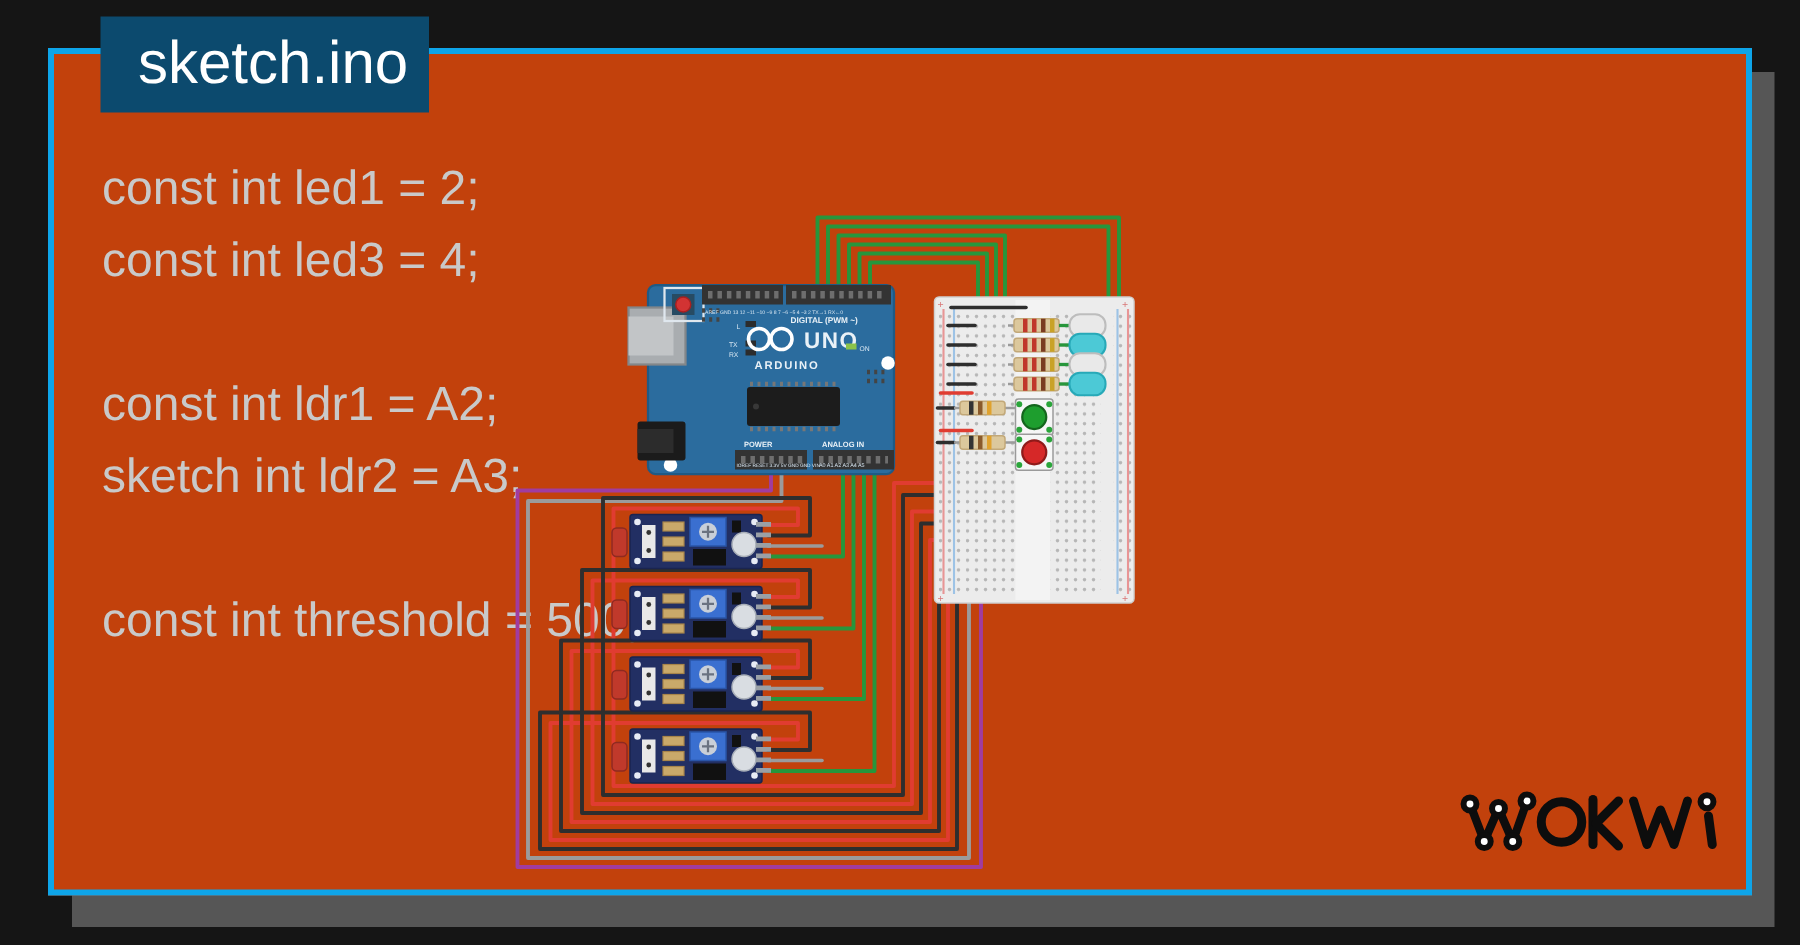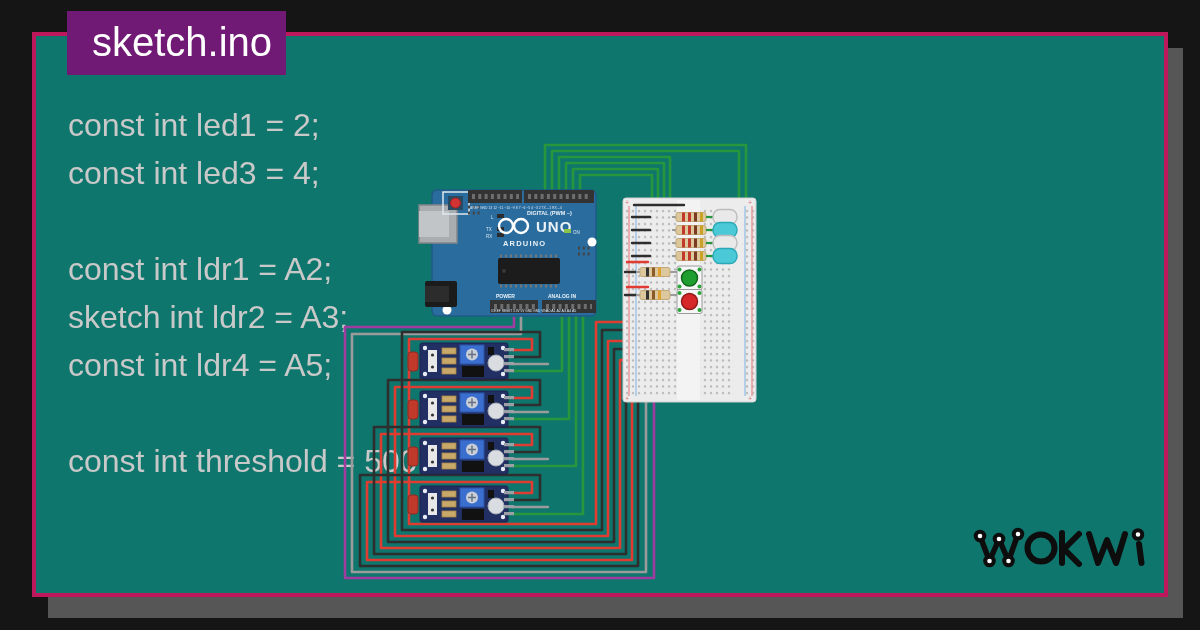--- a/index.html
+++ b/index.html
@@ -3,26 +3,26 @@
 <meta charset="utf-8">
 <style>
   html,body { margin:0; padding:0; }
   .stage {
     position:relative; width:1200px; height:630px; background:#151515;
     overflow:hidden; font-family:"Liberation Sans", sans-serif;
   }
   .shadow { position:absolute; left:48px; top:48px; width:1135px; height:570px; background:#565656; }
   .card {
     position:absolute; left:32px; top:32px; width:1136px; height:565px;
-    background:#0f766e; border:4px solid #be185d; box-sizing:border-box; overflow:hidden;
+    background:#c2410c; border:4px solid #0ea5e9; box-sizing:border-box; overflow:hidden;
   }
   .code { position:absolute; left:32px; top:65px; }
   .code-line { height:48px; line-height:48px; font-size:32px; color:#c9c9c9; white-space:pre; }
   .tab {
-    position:absolute; left:67px; top:11px; width:219px; height:64px; background:#701a75;
+    position:absolute; left:67px; top:11px; width:219px; height:64px; background:#0c4a6e;
     color:#ffffff; font-size:40px; line-height:62px; padding-left:25px; box-sizing:border-box;
   }
   .circuit { position:absolute; left:-36px; top:-36px; width:1200px; height:630px; }
   .wokwi { position:absolute; left:972px; top:520px; }
   svg text { font-family:"Liberation Sans", sans-serif; }
 </style>
 </head>
 <body>
 
 <div class="stage">
@@ -30,21 +30,20 @@
   <div class="shadow"></div>
 
   <div class="card">
 
     <div class="code">
       <div class="code-line">const int led1 = 2;</div>
       <div class="code-line">const int led3 = 4;</div>
       <div class="code-line"></div>
       <div class="code-line">const int ldr1 = A2;</div>
       <div class="code-line">sketch int ldr2 = A3;</div>
-      <div class="code-line">const int ldr4 = A5;</div>
       <div class="code-line"></div>
       <div class="code-line">const int threshold = 500;</div>
     </div>
 
     <svg class="circuit" viewBox="0 0 1200 630">
       <defs>
         <pattern id="bbdots" width="6" height="6.5" patternUnits="userSpaceOnUse">
           <circle cx="3" cy="3" r="1.15" fill="#b6b6b6"></circle>
         </pattern>
       </defs>

